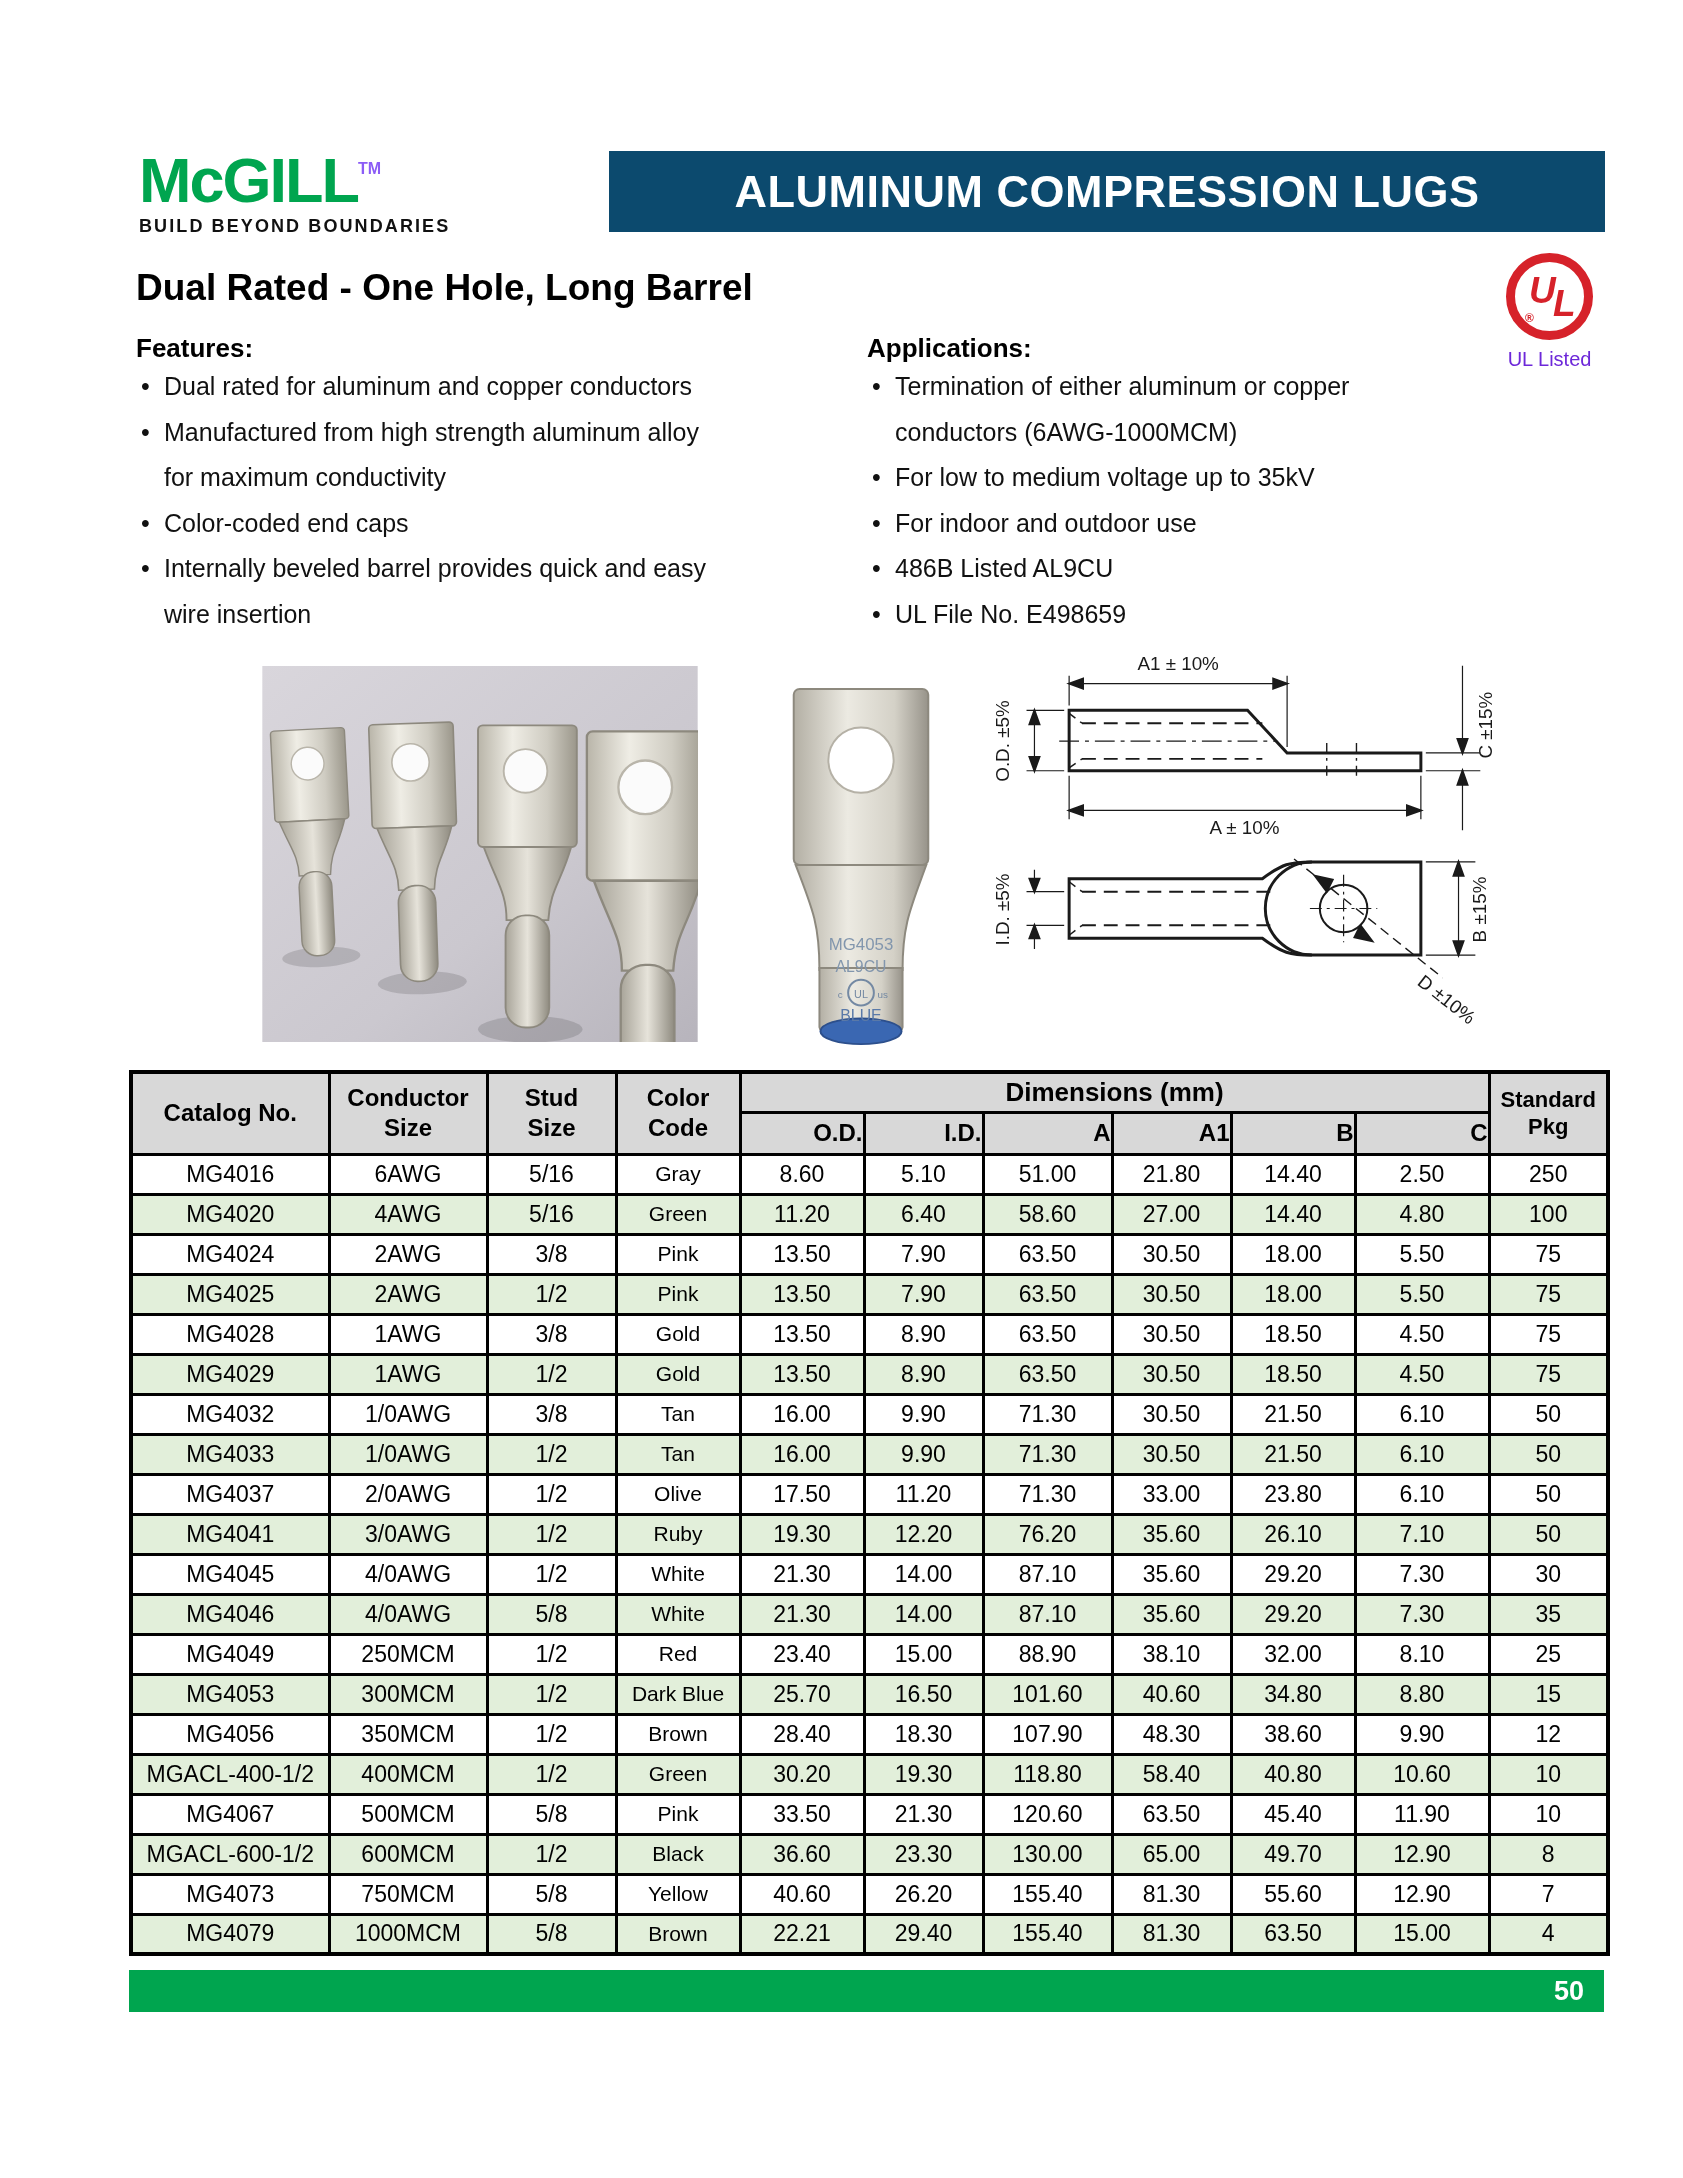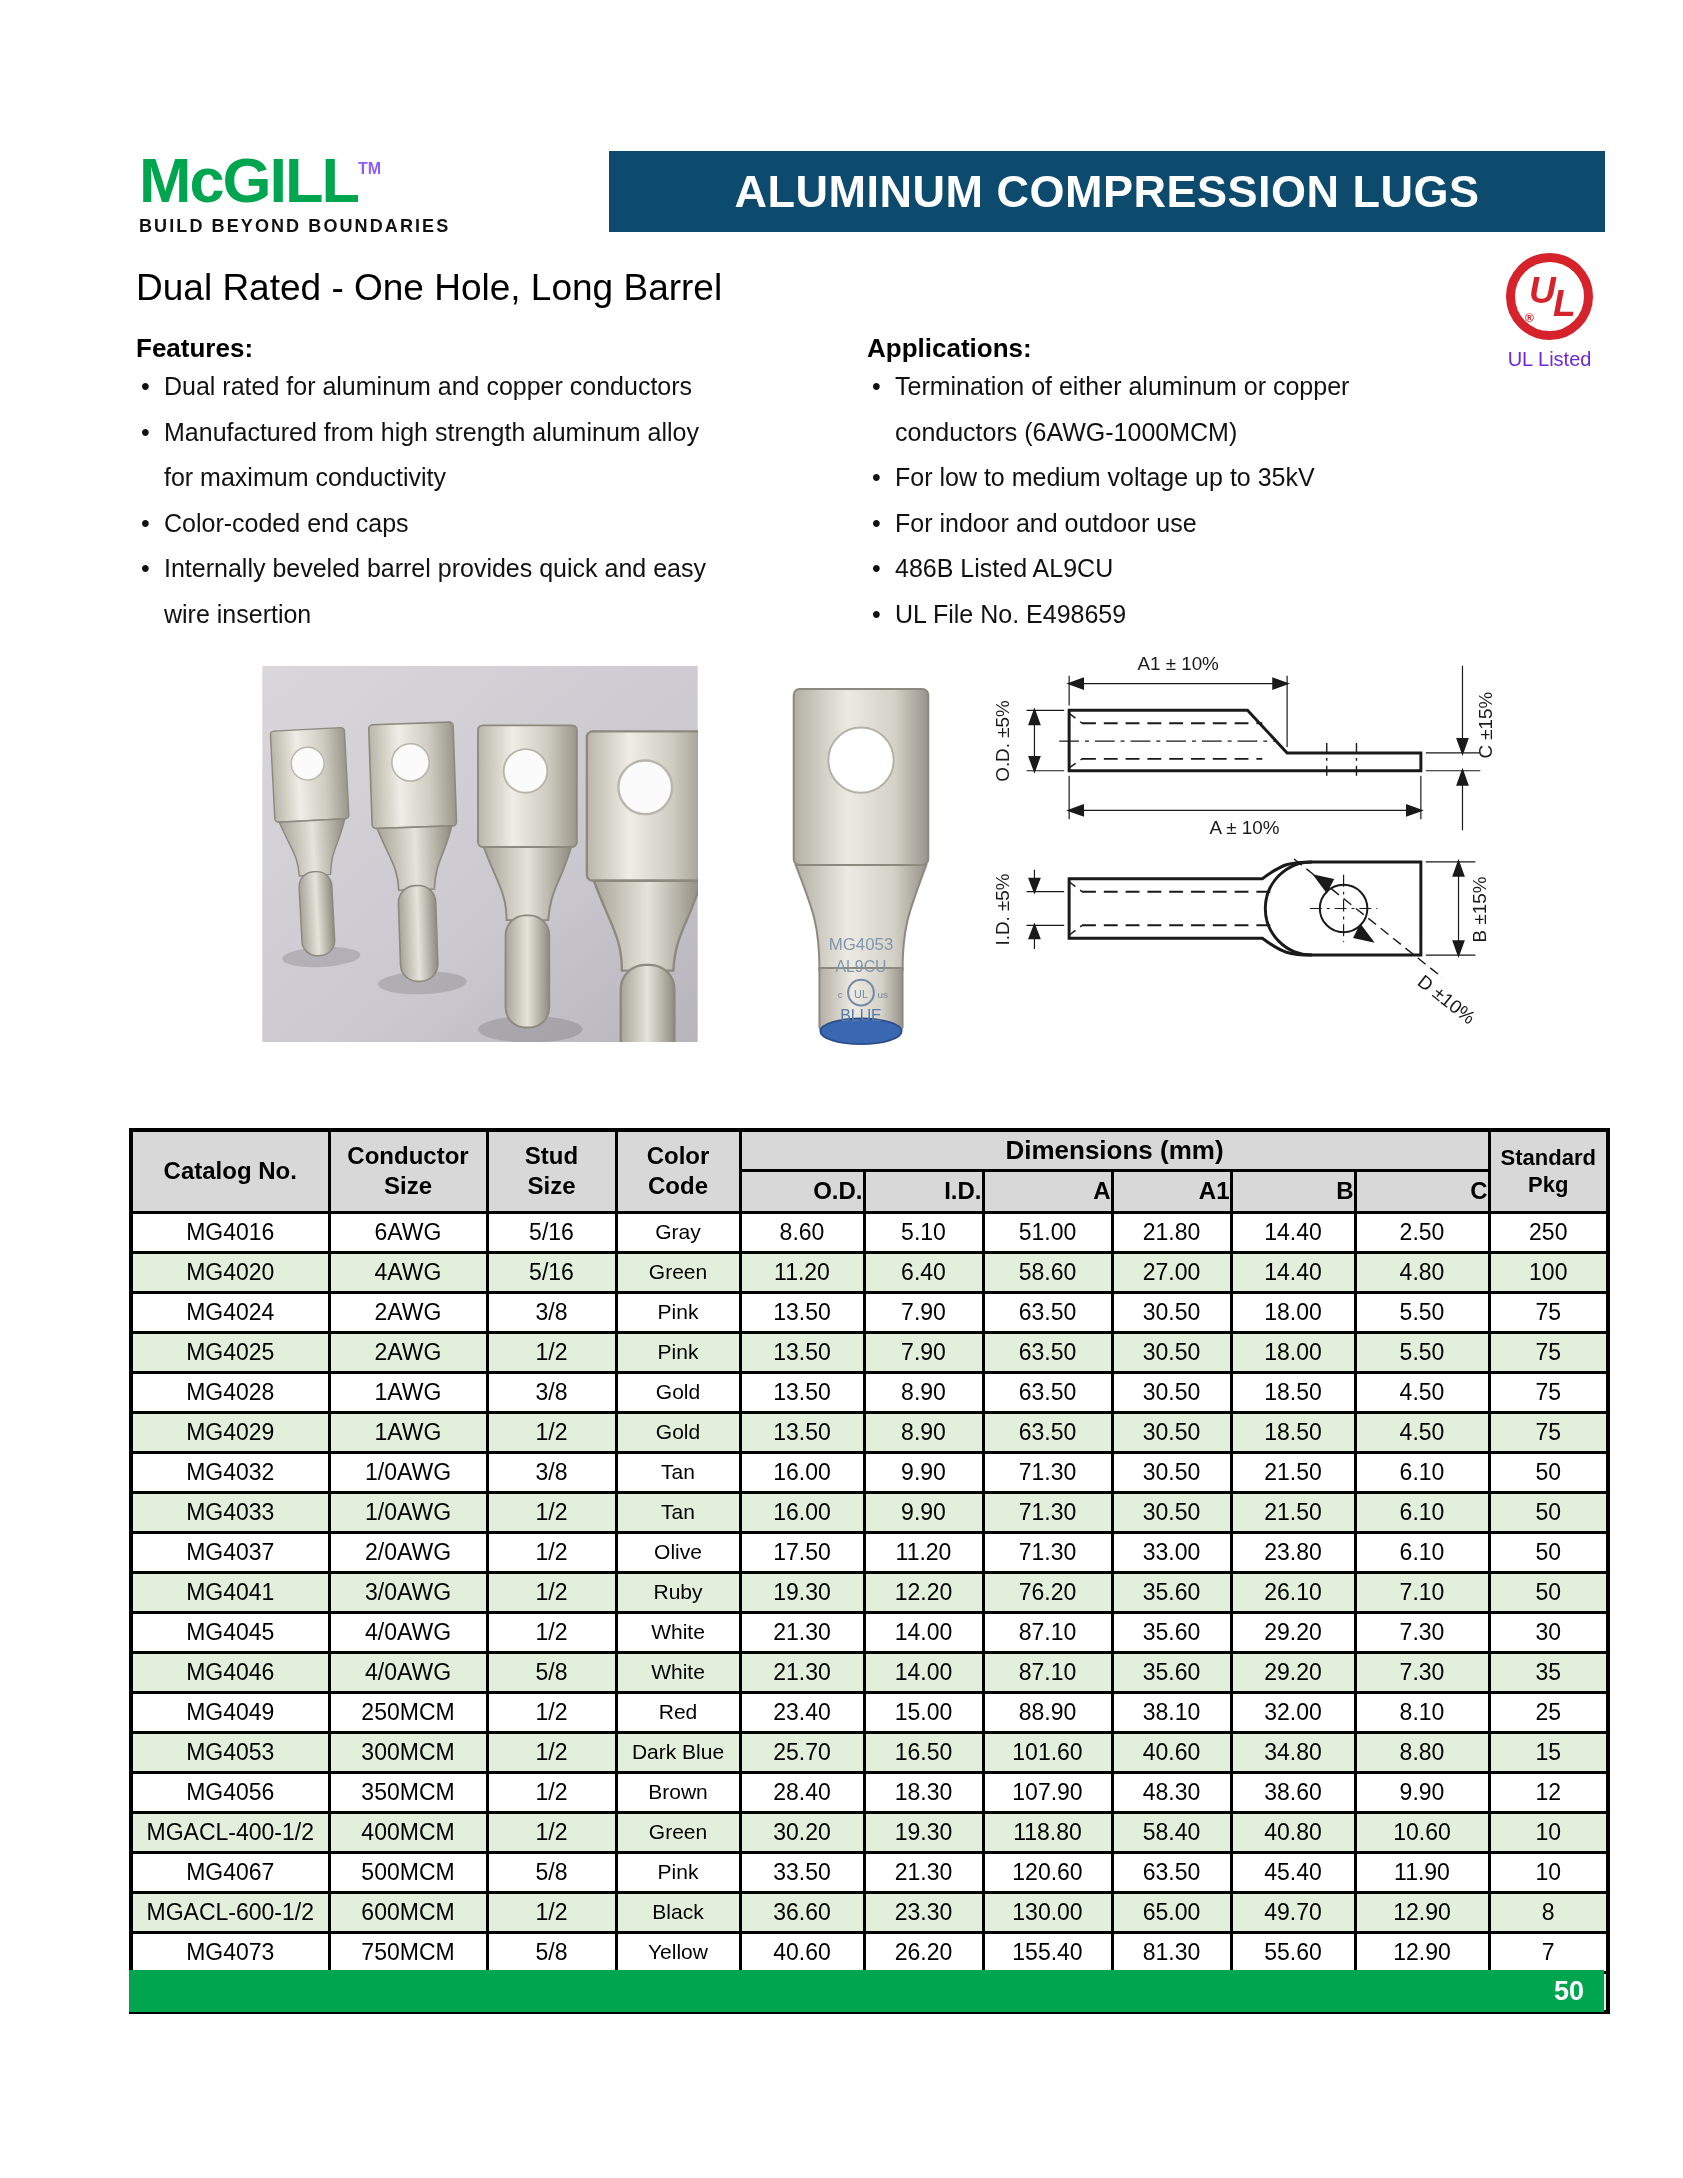--- a/index.html
+++ b/index.html
@@ -9,21 +9,21 @@
   
   .logo { position:absolute; left:139px; top:149px; width:356px; }
   .logo-word { font-size:63px; font-weight:800; color:#00a54f; letter-spacing:-2px; line-height:1; }
   .logo-tm { font-size:16px; color:#8b5cf6; vertical-align:28px; letter-spacing:0; font-weight:700; }
   .logo-tagline { font-size:18px; font-weight:700; color:#111; letter-spacing:2.1px; margin-top:4px; }
 
   .banner { position:absolute; left:609px; top:151px; width:996px; height:81px;
             background:#0c4a6e; display:flex; align-items:center; justify-content:center; }
   .banner-text { color:#fff; font-weight:700; font-size:45px; letter-spacing:0.5px; }
 
-  .doc-title { position:absolute; left:136px; top:267px; font-size:37px; font-weight:400; color:#000; }
+  .doc-title { position:absolute; left:136px; top:267px; font-size:37px; font-weight:700; color:#000; }
 
   .ul-mark { position:absolute; left:1490px; top:253px; width:119px; text-align:center; }
   .ul-circle { width:87px; height:87px; border:9px solid #d6222a; border-radius:50%;
                margin:0 auto; position:relative; background:#fff; }
   .ul-letters { position:absolute; left:0; top:0; width:100%; height:100%; }
   .ul-u { position:absolute; left:14px; top:8px; font-size:37px; font-weight:800; color:#d6222a; font-style:italic; }
   .ul-l { position:absolute; left:38px; top:21px; font-size:37px; font-weight:800; color:#d6222a; font-style:italic; }
   .ul-r { position:absolute; left:10px; bottom:6px; font-size:12px; color:#d6222a; font-weight:700; }
   .ul-caption { margin-top:8px; font-size:20px; color:#6d28d9; }
 
@@ -38,21 +38,21 @@
 
   
   .photo-group { position:absolute; left:262px; top:666px; width:436px; height:376px; }
   .photo-single { position:absolute; left:762px; top:681px; width:198px; height:374px; background:#fff; }
 
   
   .diagram { position:absolute; left:975px; top:636px; width:540px; height:436px; }
   .diagram text { font-family:"Liberation Sans", sans-serif; font-size:19px; fill:#1a1a1a; }
 
   
-  .spec-table { position:absolute; left:129px; top:1128px; width:1475px;
+  .spec-table { position:absolute; left:129px; top:1070px; width:1475px;
                 border-collapse:collapse; table-layout:fixed; border:4px solid #000; }
   .spec-table th, .spec-table td { border:3px solid #000; text-align:center; vertical-align:middle;
                 color:#000; overflow:hidden; }
   .spec-table thead th { background:#d8d8d8; font-weight:700; font-size:24px; }
   .spec-table thead tr:first-child th { height:40px; }
   .spec-table thead tr:last-child th { height:42px;text-align:right; }
   .th-2line { white-space:pre-line; line-height:1.25; }
   .spec-table tbody td { height:40px; font-size:23px; font-weight:400; background:#fff; }
   .spec-table tbody tr:nth-child(even) td { background:#e2efda; }
   .spec-table td.cell-color { font-size:21px; }

